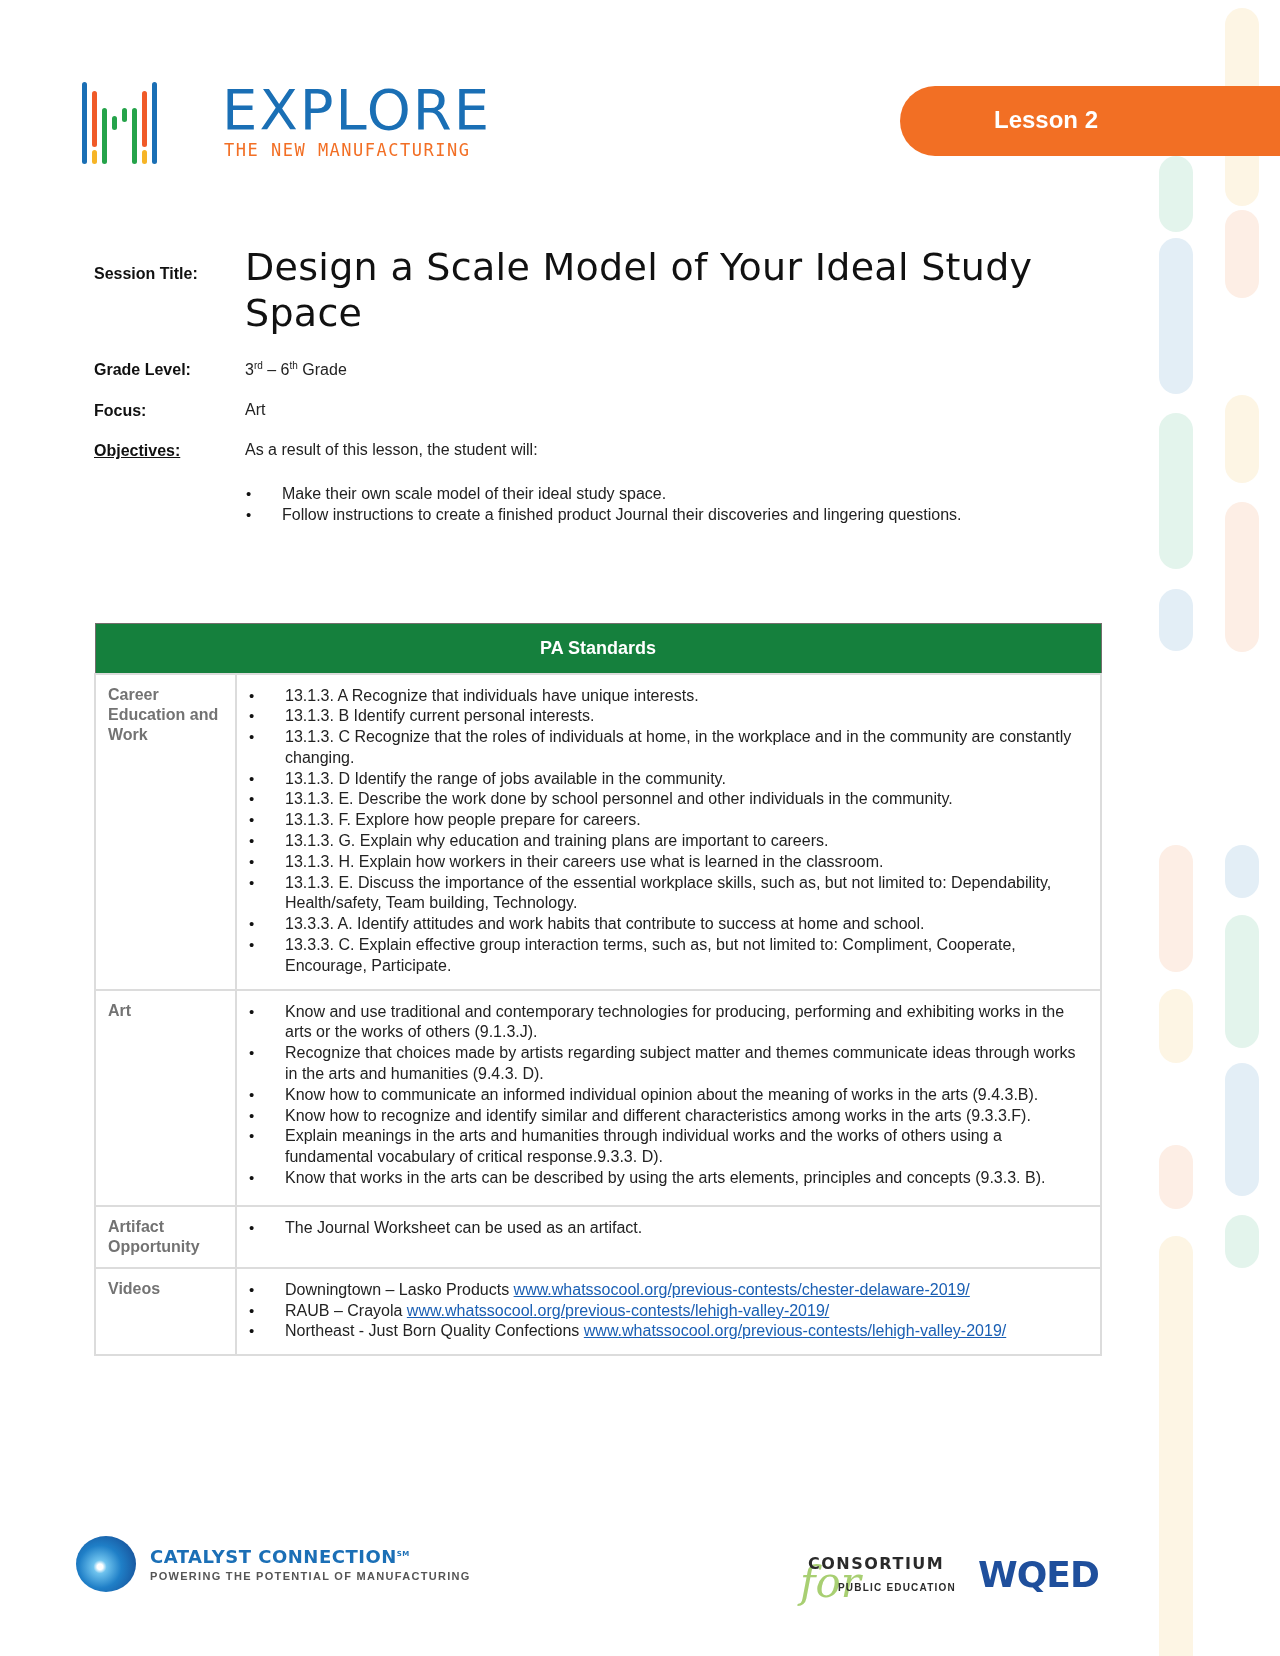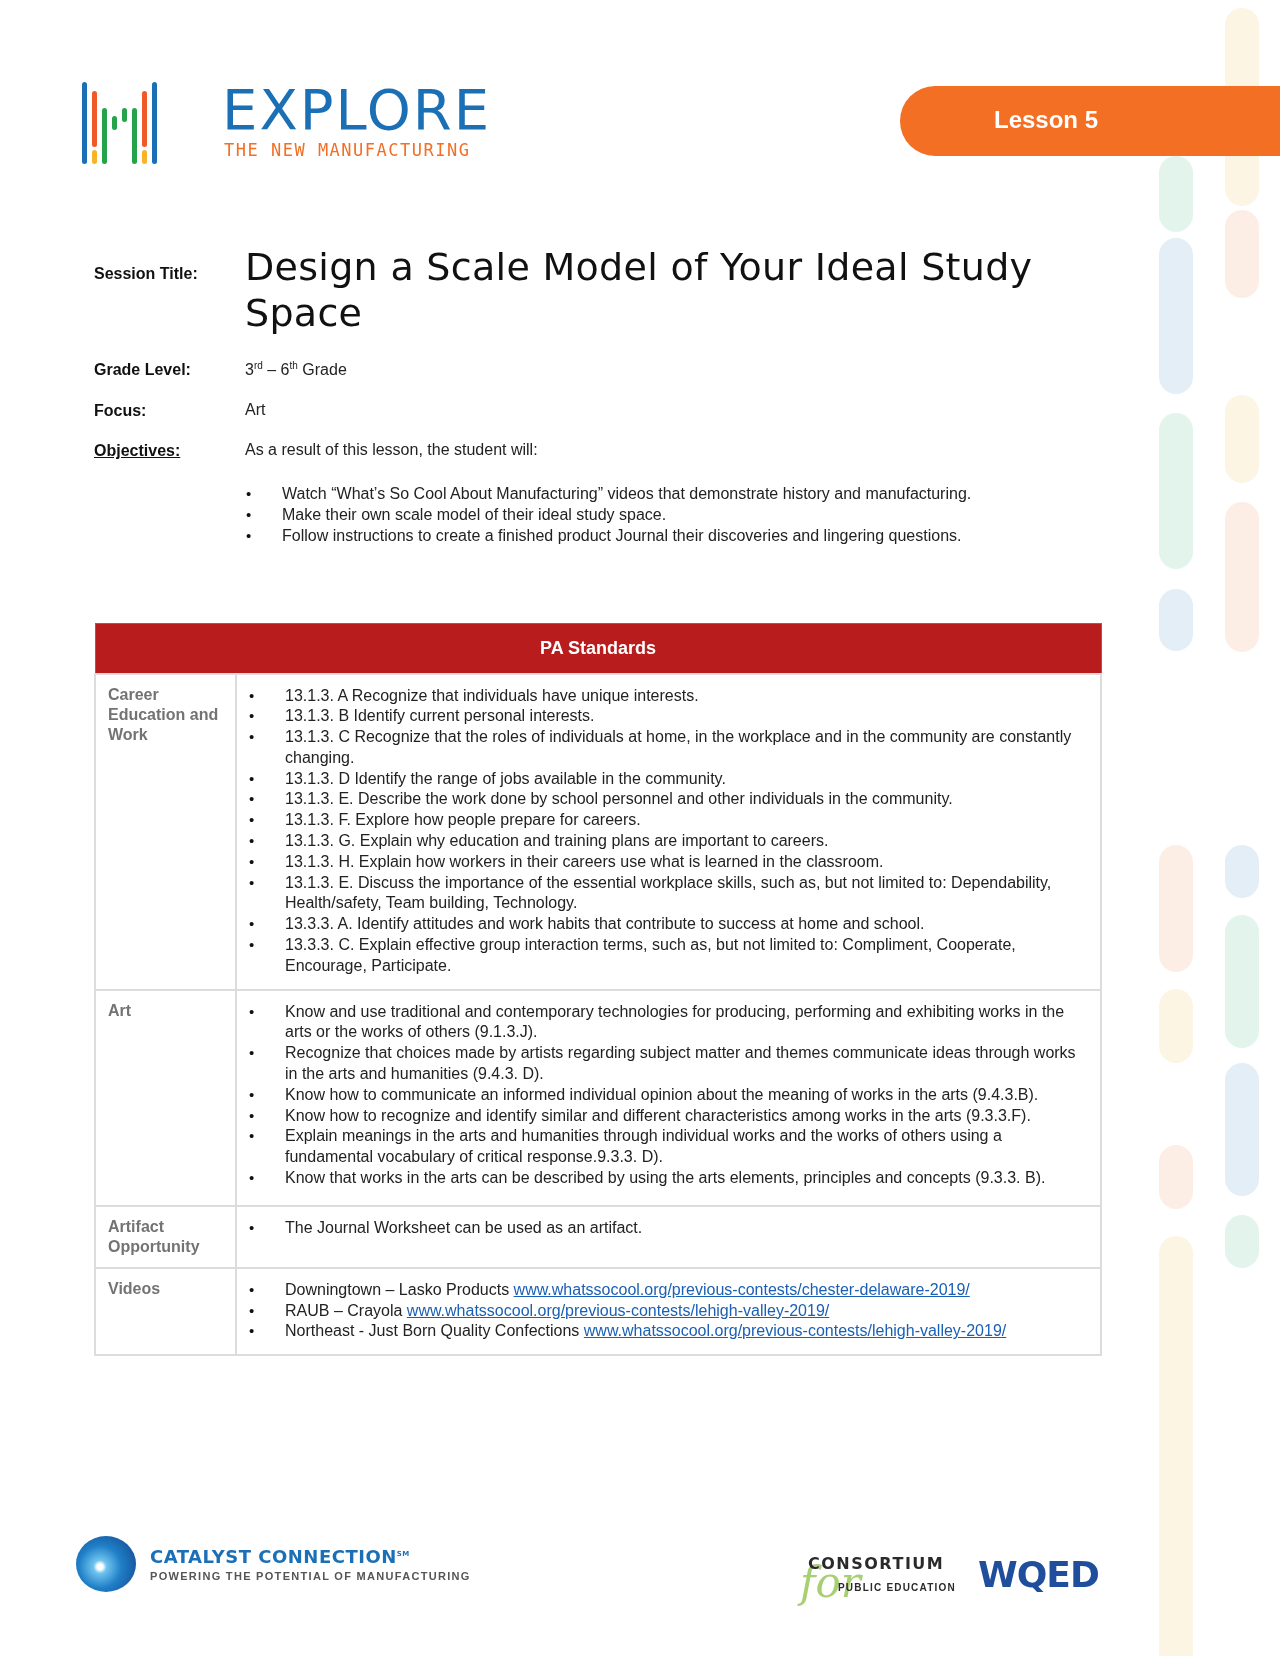--- a/index.html
+++ b/index.html
@@ -31,21 +31,21 @@
     sup { font-size: 10px; }
 
     ul.bullets { list-style: none; }
     ul.bullets li { position: relative; padding-left: 38px; font-size: 16px; line-height: 21px; color: #222; }
     ul.bullets li::before { content: "\2022"; position: absolute; left: 2px; top: 0; font-size: 15px; color: #111; }
 
     .objectives-list { position: absolute; left: 244px; top: 483px; width: 860px; }
 
     
     .std-table { position: absolute; left: 94px; top: 623px; width: 1008px; border-collapse: collapse; }
-    .std-table th { background: #b91c1c; color: #fff; font-size: 18px; font-weight: bold; height: 50px; text-align: center; border: 1px solid #736e6c; }
+    .std-table th { background: #15803d; color: #fff; font-size: 18px; font-weight: bold; height: 50px; text-align: center; border: 1px solid #736e6c; }
     .std-table td { border: 2px solid #dcdcdc; vertical-align: top; }
     .std-table td.cat { width: 141px; padding: 10px 12px; font-weight: bold; font-size: 16px; line-height: 20px; color: #737373; }
     .std-table td.items { padding: 11px 10px 12px 10px; }
     .std-table ul.bullets li { font-size: 16px; line-height: 20.8px; }
     a.vid-link { color: #1a5fb4; text-decoration: underline; }
 
     
     .catalyst { position: absolute; left: 76px; top: 1536px; }
     .catalyst .globe { position: absolute; left: 0; top: 0; width: 60px; height: 56px; border-radius: 50%;
       background: radial-gradient(circle at 40% 55%, #ffffff 0 6%, #6fc3ee 14%, #1f7fc7 45%, #143e86 100%); }
@@ -92,37 +92,36 @@
     <div class="bar" style="left:50px;top:26px; height:56px; background:#25a34a;"></div>
     <div class="bar" style="left:60px;top:9px; height:56px; background:#f05a28;"></div>
     <div class="bar" style="left:60px;top:68px; height:14px; background:#f6b426;"></div>
     <div class="bar" style="left:70px;top:0;  height:82px; background:#1a6fb5;"></div>
   </div>
   <div class="logo-title">EXPLORE</div>
   <div class="logo-sub">THE NEW MANUFACTURING</div>
 </div>
 
 <div class="lesson-tab">
-  <span>Lesson 5</span>
+  <span>Lesson 2</span>
 </div>
 
 <div class="meta-label" style="top:265px;">Session Title:</div>
 <div class="session-title">Design a Scale Model of Your Ideal Study Space</div>
 
 <div class="meta-label" style="top:361px;">Grade Level:</div>
 <div class="meta-value" style="top:360px;"><span>3</span><sup>rd</sup><span> – </span><span>6</span><sup>th</sup><span> Grade</span></div>
 
 <div class="meta-label" style="top:402px;">Focus:</div>
 <div class="meta-value" style="top:401px;">Art</div>
 
 <div class="meta-label" style="top:442px;text-decoration:underline;">Objectives:</div>
 <div class="meta-value" style="top:441px;">As a result of this lesson, the student will:</div>
 
 <ul class="bullets objectives-list">
-  <li>Watch “What’s So Cool About Manufacturing” videos that demonstrate history and manufacturing.</li>
   <li>Make their own scale model of their ideal study space.</li>
   <li>Follow instructions to create a finished product Journal their discoveries and lingering questions.</li>
 </ul>
 
 <table class="std-table">
   <thead>
     <tr>
       <th colspan="2">PA Standards</th>
     </tr>
   </thead>

